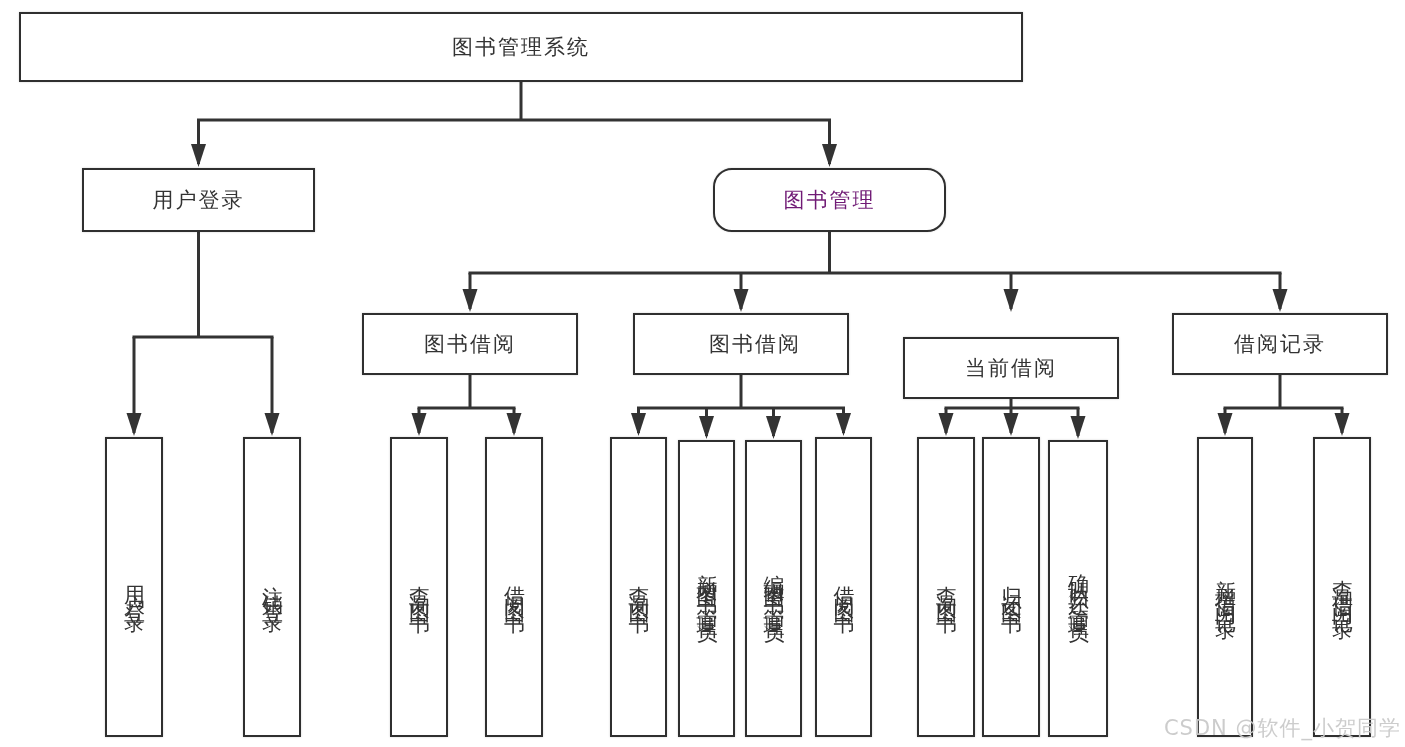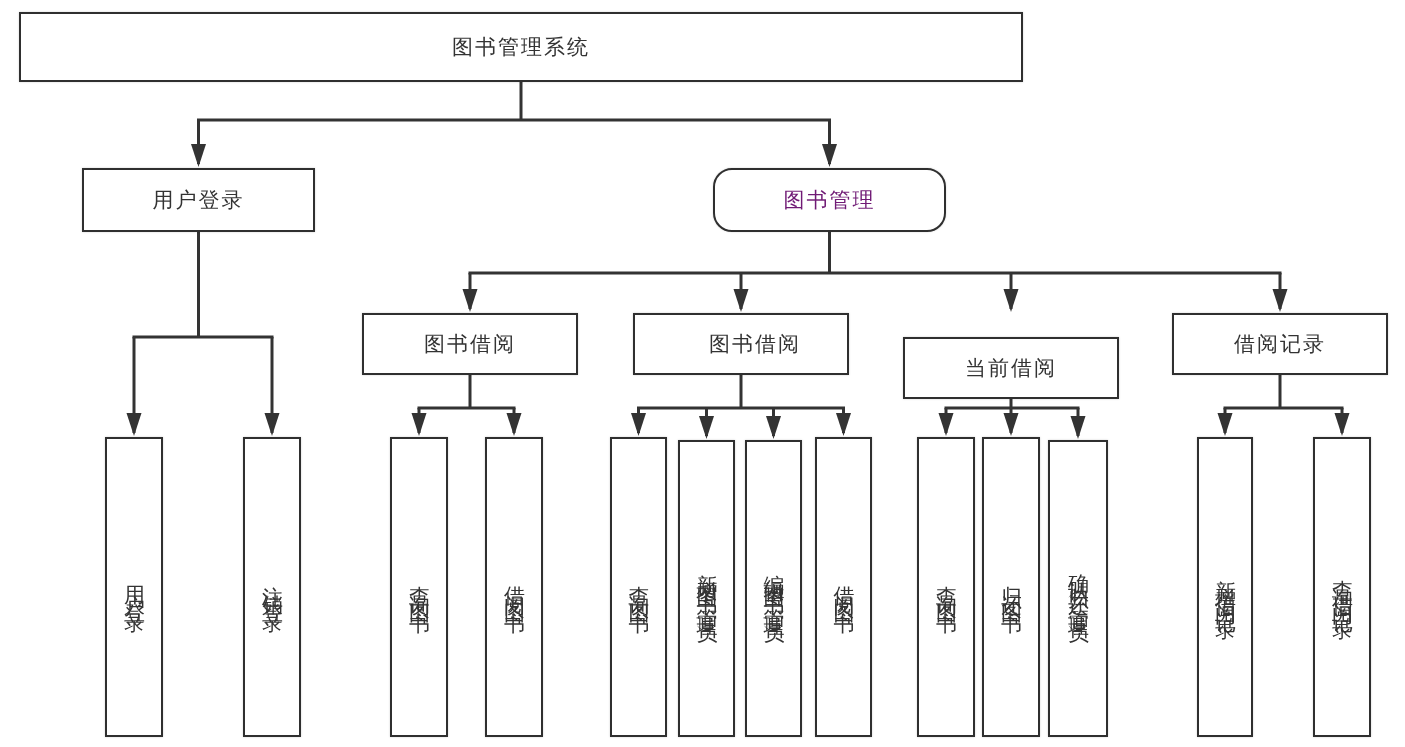--- a/index.html
+++ b/index.html
@@ -159,13 +159,14 @@
     <span class="vtext" style="letter-spacing:7px;">确认归还（管理员）</span>
     </div>
 
   <div class="node v" style="left: 1197px; top: 437px; width: 56px; height: 300px; border-color: rgb(47, 47, 47); background: rgb(255, 255, 255); color: rgb(51, 51, 51);">
     <span class="vtext" style="letter-spacing:8px;">新增借阅记录</span>
     </div>
   <div class="node v" style="left: 1313px; top: 437px; width: 58px; height: 300px; border-color: rgb(47, 47, 47); background: rgb(255, 255, 255); color: rgb(51, 51, 51);">
     <span class="vtext" style="letter-spacing:8px;">查询借阅记录</span>
     </div>
 
+  <div class="watermark">CSDN @软件_小贺同学</div>
 </div>
 
 </body></html>

